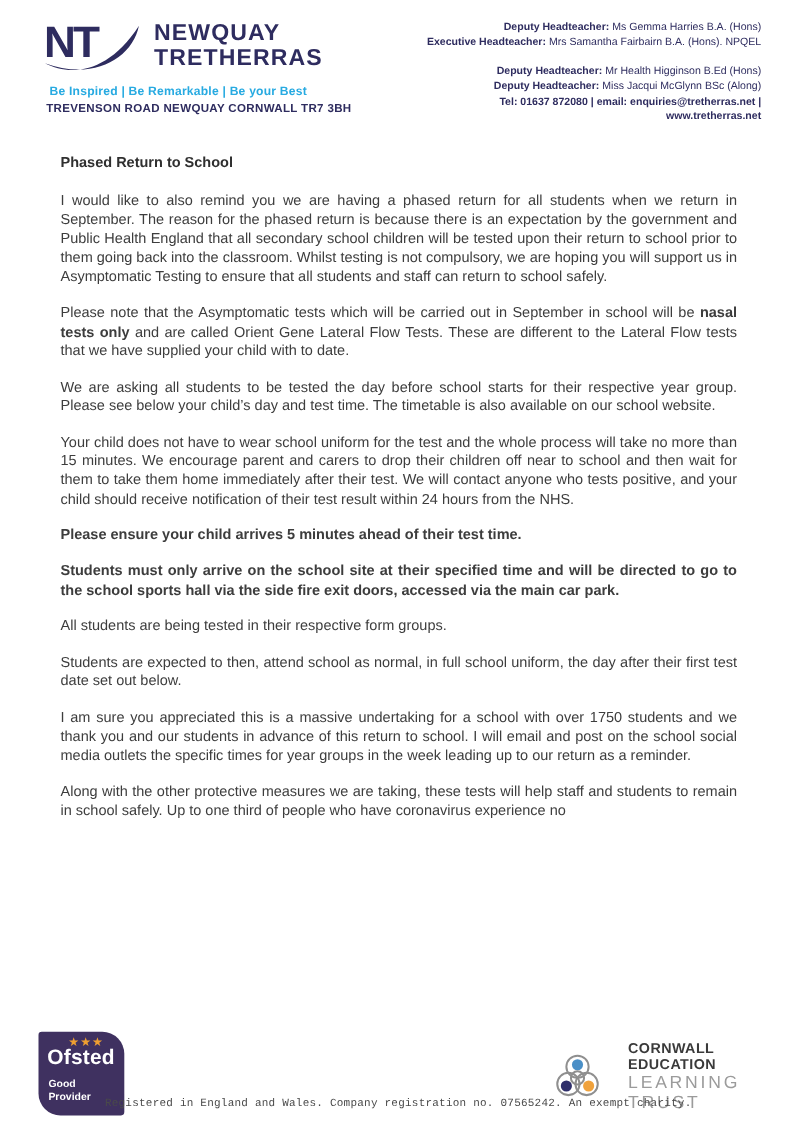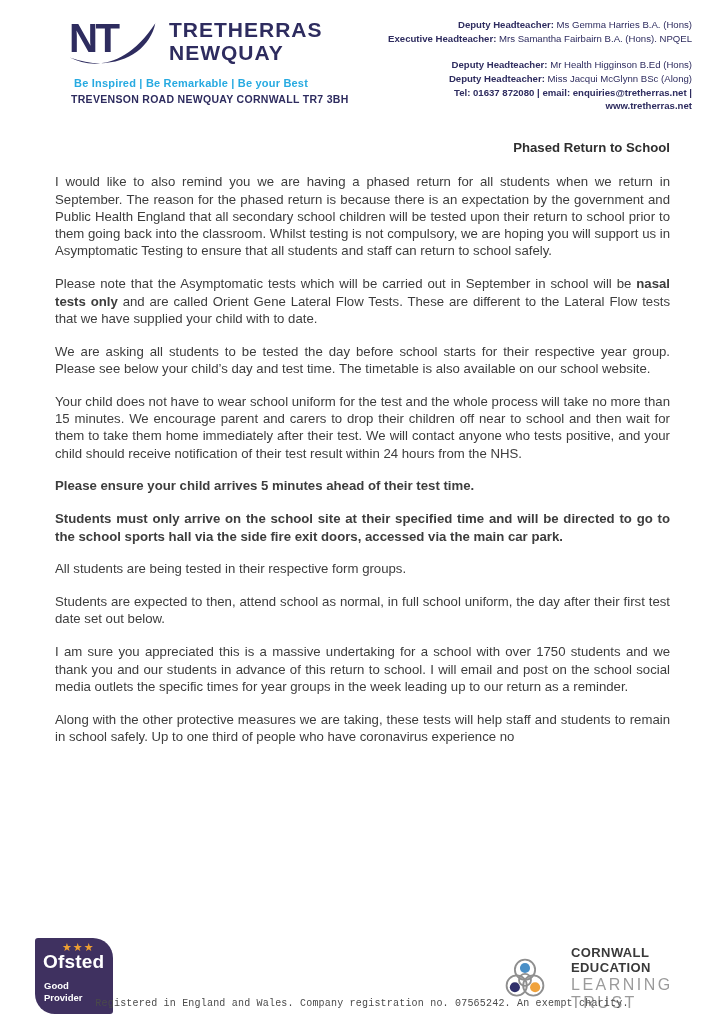--- a/index.html
+++ b/index.html
@@ -5,21 +5,21 @@
   html,body { margin:0; padding:0; background:#e8e8e8; }
   .page {
     position:relative; width:724px; height:1024px; margin:0 auto;
     background:#ffffff; overflow:hidden;
     font-family:"Liberation Sans", sans-serif;
   }
 
   
   .letterhead {
     position:absolute; top:14px; left:40px; right:32px;
-    display:flex; justify-content:space-between; align-items:flex-start;margin-left:29px;
+    display:flex; justify-content:space-between; align-items:flex-start;
   }
   .head-left { width:330px; }
   .logo-row { display:flex; align-items:flex-start; gap:6px; }
   .nt-logo svg { width:94px; height:58px; display:block; }
   .school-name {
     font-weight:bold; color:#2e2c5f; font-size:21px;
     letter-spacing:1px; line-height:23px; margin-top:4px;
   }
   .tagline {
     color:#27aae1; font-weight:bold; font-size:11px;
@@ -38,21 +38,21 @@
   .staff-line b { font-weight:bold; }
   .contact-line { font-weight:bold; margin-top:0.5px; }
 
   
   .letter-main {
     position:absolute; top:139px; left:55px; right:54px;
     color:#3d3d3d; font-size:13.2px; line-height:17.3px; text-align:justify;
   }
   .letter-title {
     font-size:13.2px; font-weight:bold; color:#2f2f2f;
-    margin:0 0 17px 0; text-align:right;
+    margin:0 0 17px 0; text-align:left;
   }
   .letter-main p { margin:0 0 15.5px 0; }
   .letter-main .bold { font-weight:bold; }
 
   
   .ofsted-logo {
     position:absolute; left:35px; top:938px; width:78px; height:76px;
     background:#3f3160; border-radius:3px 20px 3px 20px; color:#fff;
   }
   .ofsted-stars {
@@ -89,22 +89,22 @@
   <div class="letterhead">
     <div class="head-left">
       <div class="logo-row">
         <div class="nt-logo">
           <svg viewBox="0 0 110 64" xmlns="http://www.w3.org/2000/svg">
             <text x="0" y="42" font-family="Liberation Sans, sans-serif" font-size="47" font-weight="bold" fill="#2e2c5f" letter-spacing="-3">NT</text>
             <path d="M1,49 C28,63 68,60 101,9 C94,44 52,68 1,49 Z" fill="#2e2c5f"></path>
           </svg>
         </div>
         <div class="school-name">
+          <div>NEWQUAY</div>
           <div>TRETHERRAS</div>
-          <div>NEWQUAY</div>
         </div>
       </div>
       <div class="tagline">Be Inspired | Be Remarkable | Be your Best</div>
       <div class="address">TREVENSON ROAD NEWQUAY CORNWALL TR7 3BH</div>
     </div>
 
     <div class="head-right">
       <div>
           <div class="staff-line"><b>Deputy Headteacher:</b><span> Ms Gemma Harries B.A. (Hons)</span></div>
           <div class="staff-line exec"><b>Executive Headteacher:</b><span> Mrs Samantha Fairbairn B.A. (Hons). NPQEL</span></div>

